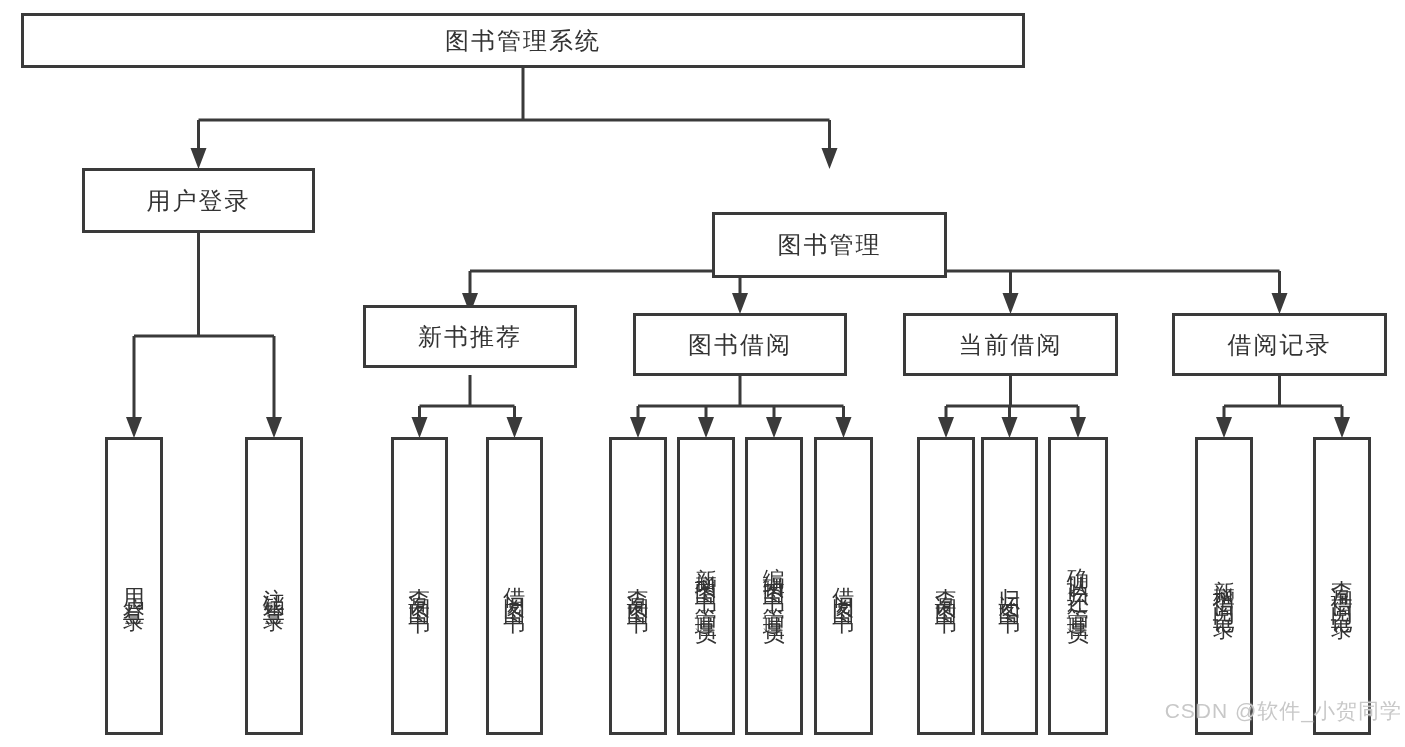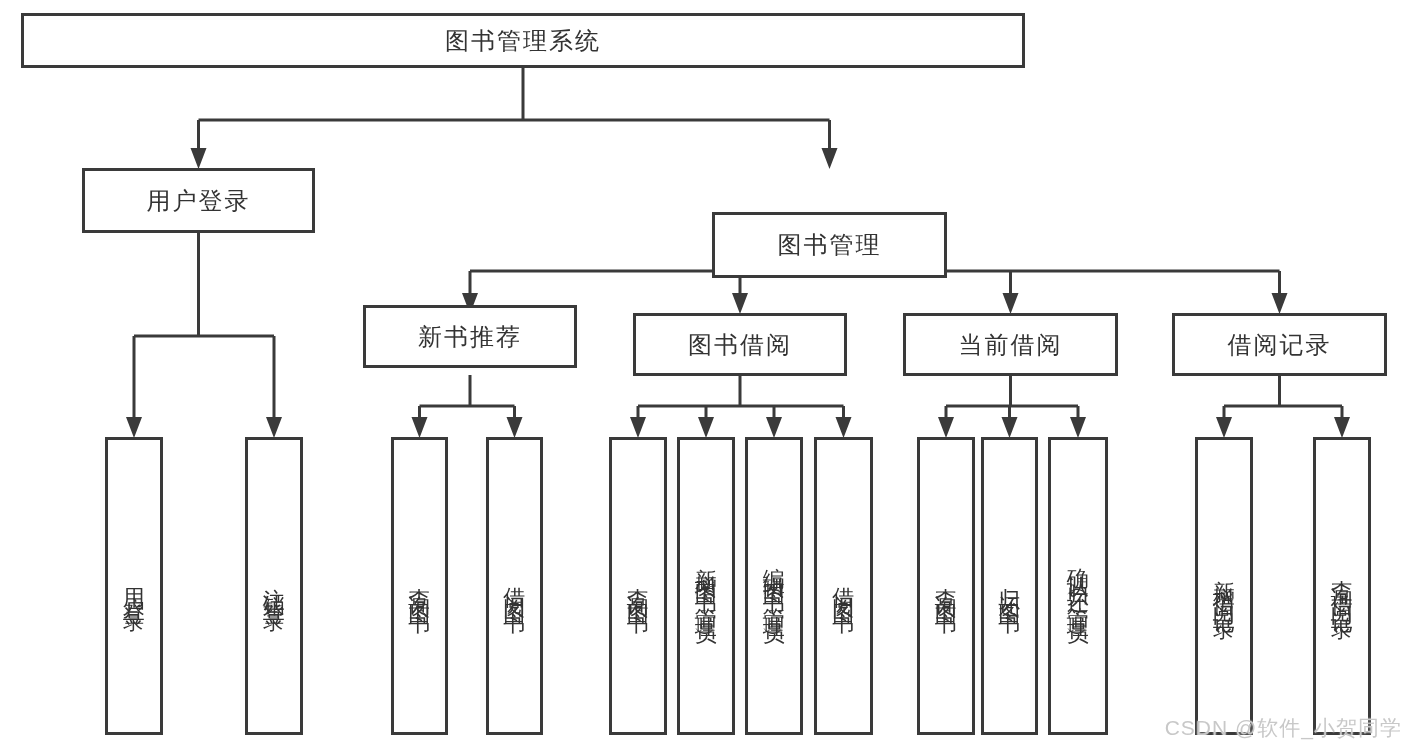--- a/index.html
+++ b/index.html
@@ -43,21 +43,21 @@
   }
   .node.vertical{
     writing-mode:vertical-rl;
     text-orientation:mixed;
     font-size:22px;
     letter-spacing:8px;
   }
   .watermark{
     position:absolute;
     right:3px;
-    bottom:5px;
+    bottom:22px;
     font-size:21px;
     letter-spacing:1px;
     color:var(--wm);
     text-shadow:0 0 2px #ffffff;
     z-index:3;
     white-space:nowrap;
   }
 </style>
 </head>
 <body>

